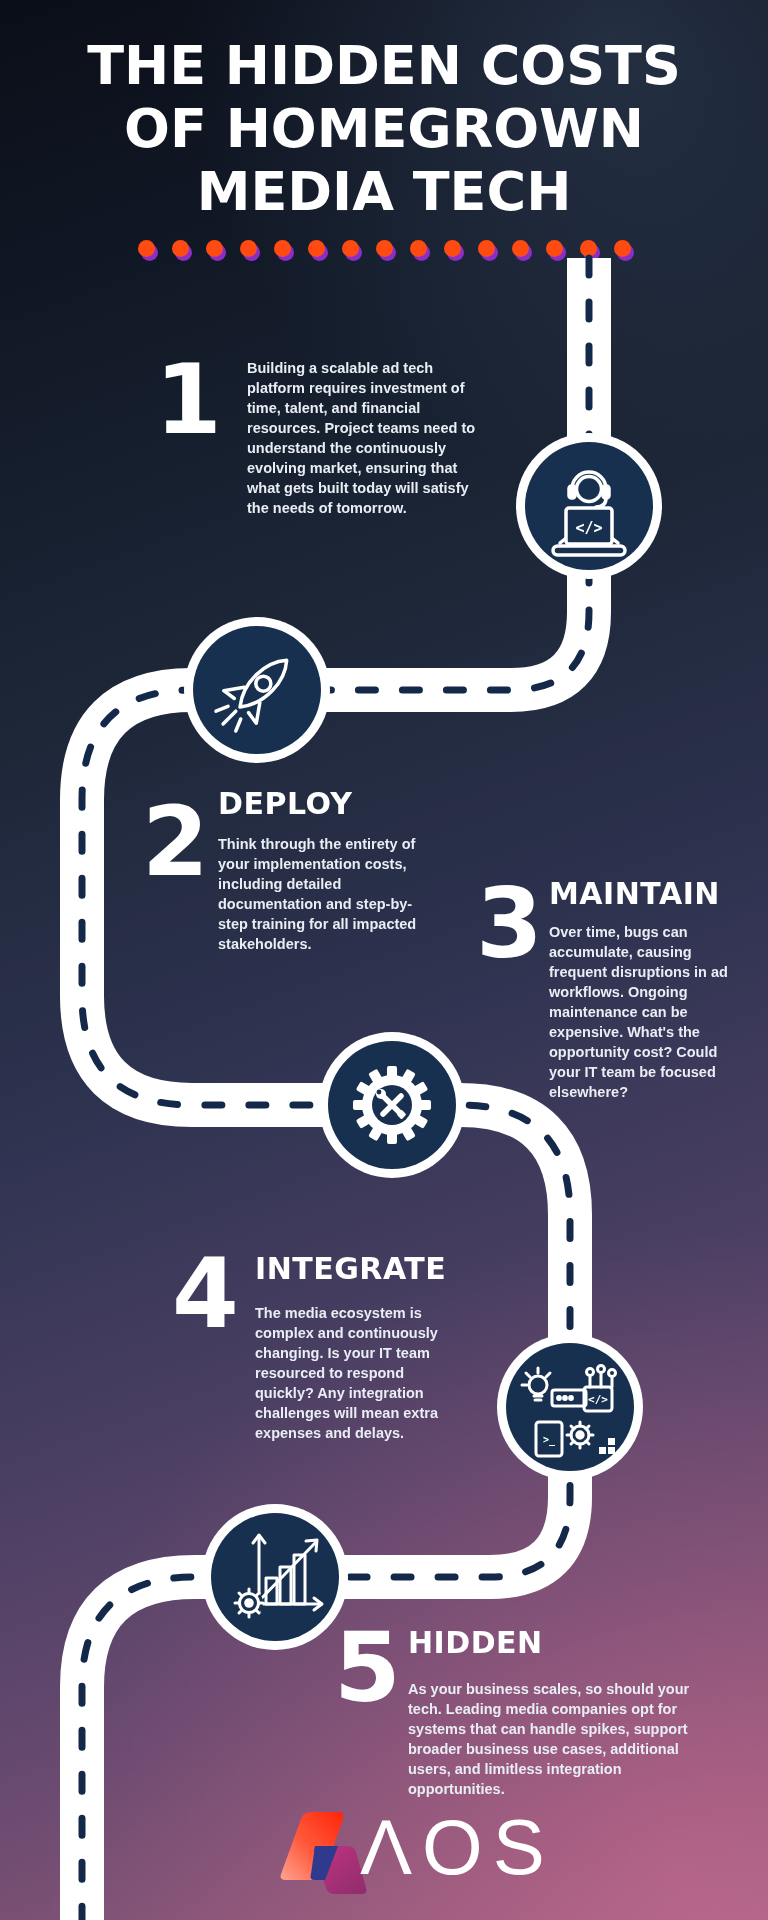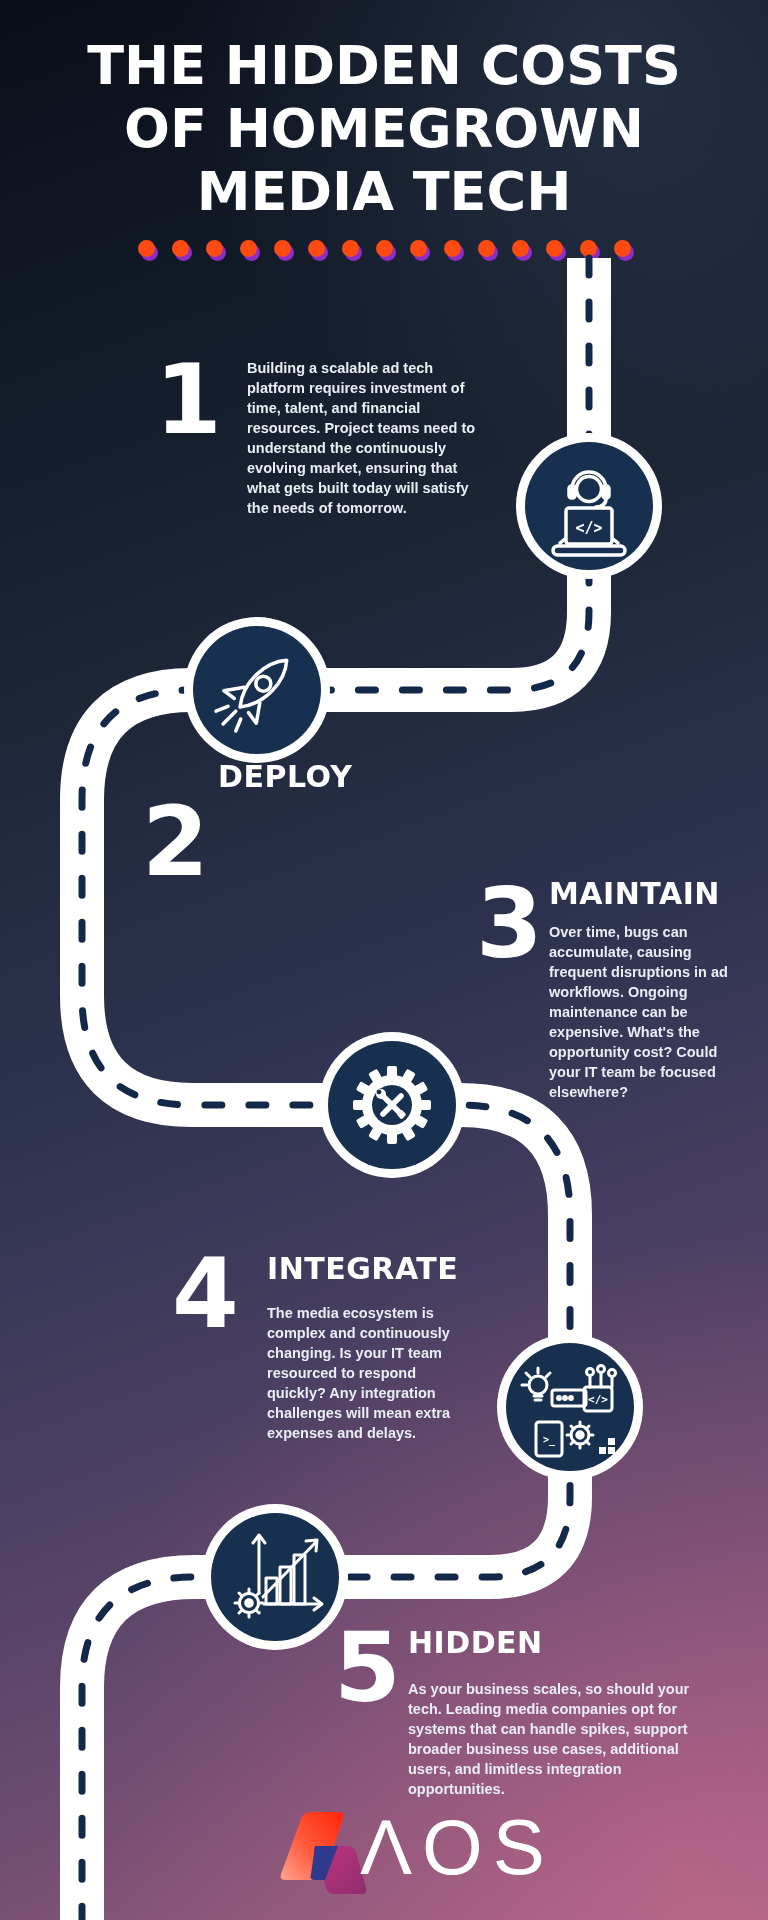--- a/index.html
+++ b/index.html
@@ -202,32 +202,33 @@
       </g>
     </g>
   </svg>
 
   <div class="num" style="left:155px;top:352px;">1</div>
   <div class="step-content c1" style="left:247px;top:358px;">
     <div class="step-body">Building a scalable ad tech platform requires investment of time, talent, and financial resources. Project teams need to understand the continuously evolving market, ensuring that what gets built today will satisfy the needs of tomorrow.</div>
   </div>
 
   <div class="num" style="left:142px;top:794px;">2</div>
-  <div class="step-content c2" style="left:218px;top:760px;">
+  <div class="step-content c2" style="left:218px;top:787px;">
     <div class="step-heading">DEPLOY</div>
+    <div class="step-body">Think through the entirety of your implementation costs, including detailed documentation and step-by-step training for all impacted stakeholders.</div>
   </div>
 
   <div class="num" style="left:476px;top:876px;">3</div>
   <div class="step-content c3" style="left:549px;top:877px;">
     <div class="step-heading">MAINTAIN</div>
     <div class="step-body">Over time, bugs can accumulate, causing frequent disruptions in ad workflows. Ongoing maintenance can be expensive. What's the opportunity cost? Could your IT team be focused elsewhere?</div>
   </div>
 
   <div class="num" style="left:172px;top:1246px;">4</div>
-  <div class="step-content c4" style="left:255px;top:1252px;margin-left:12px;">
+  <div class="step-content c4" style="left:255px;top:1252px;">
     <div class="step-heading">INTEGRATE</div>
     <div class="step-body">The media ecosystem is complex and continuously changing. Is your IT team resourced to respond quickly? Any integration challenges will mean extra expenses and delays.</div>
   </div>
 
   <div class="num" style="left:334px;top:1620px;">5</div>
   <div class="step-content c5" style="left:408px;top:1626px;">
     <div class="step-heading">HIDDEN</div>
     <div class="step-body">As your business scales, so should your tech. Leading media companies opt for systems that can handle spikes, support broader business use cases, additional users, and limitless integration opportunities.</div>
   </div>
 

